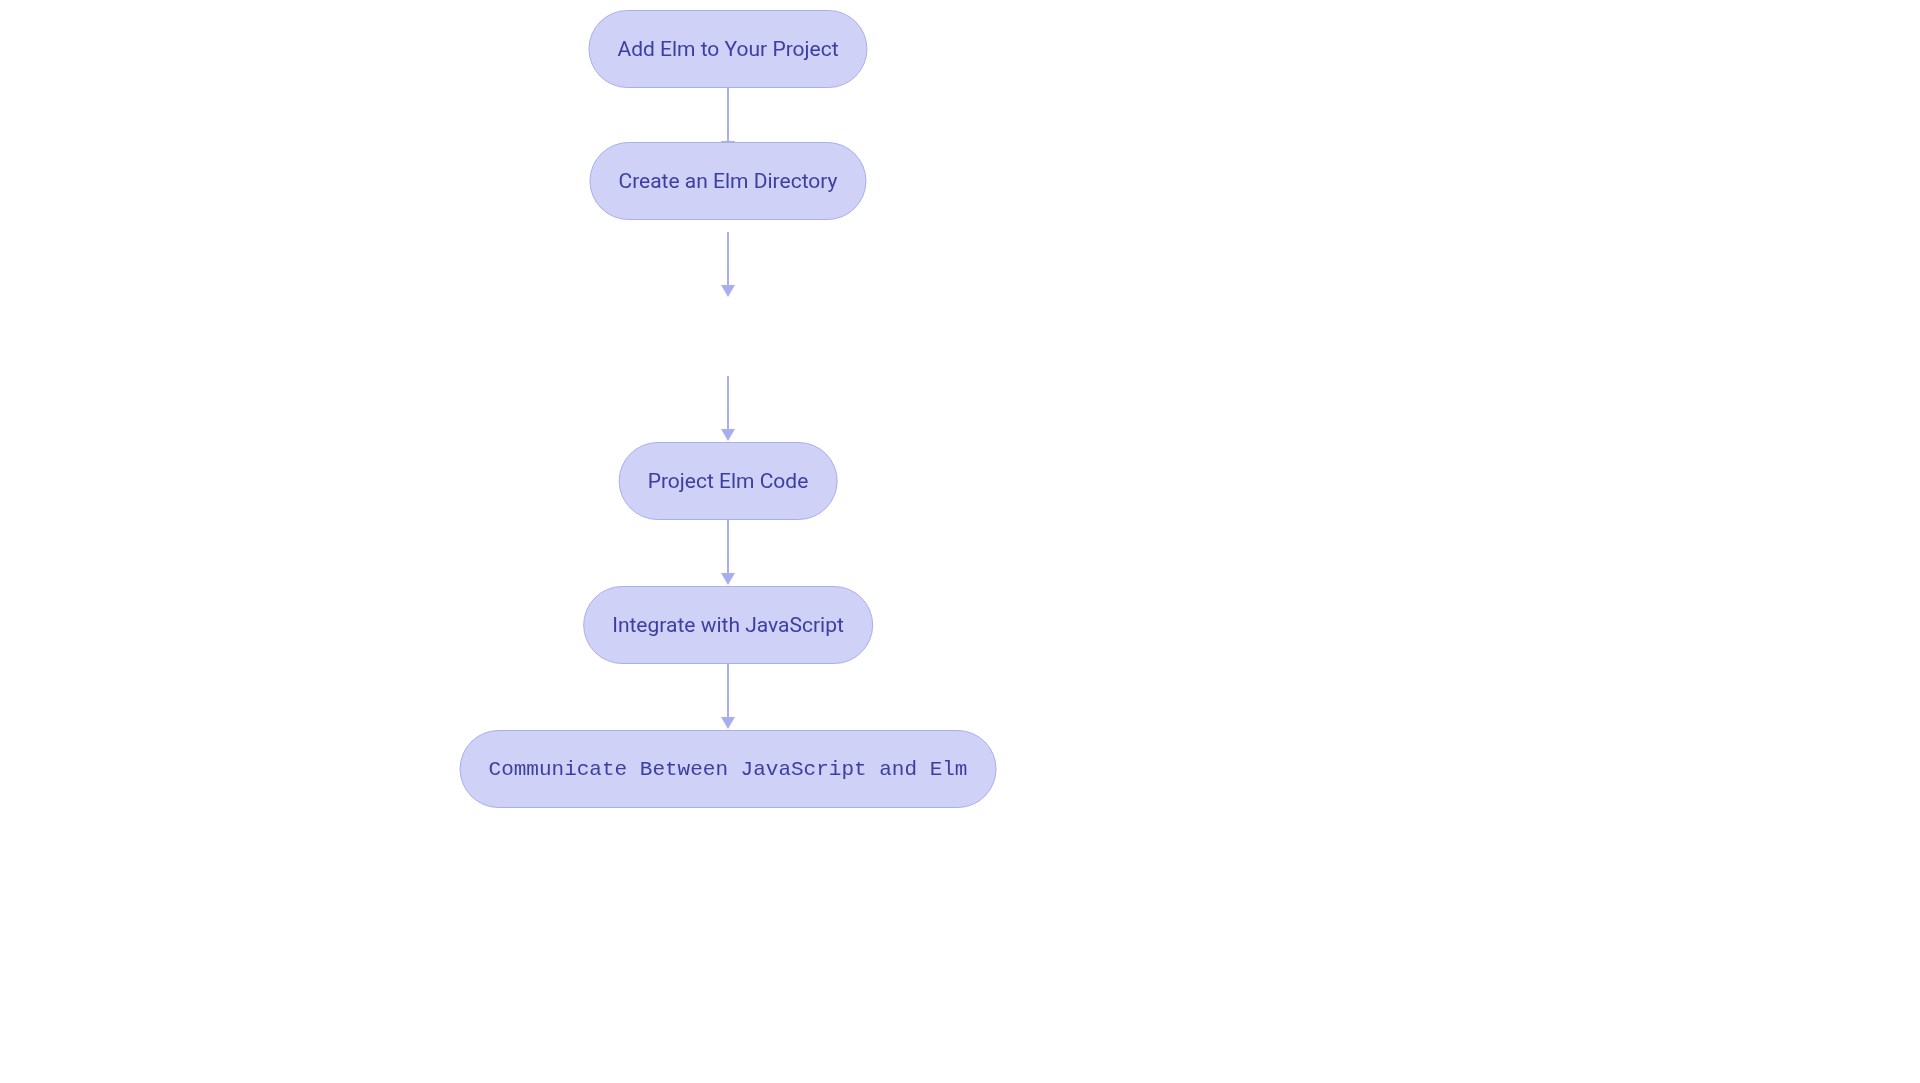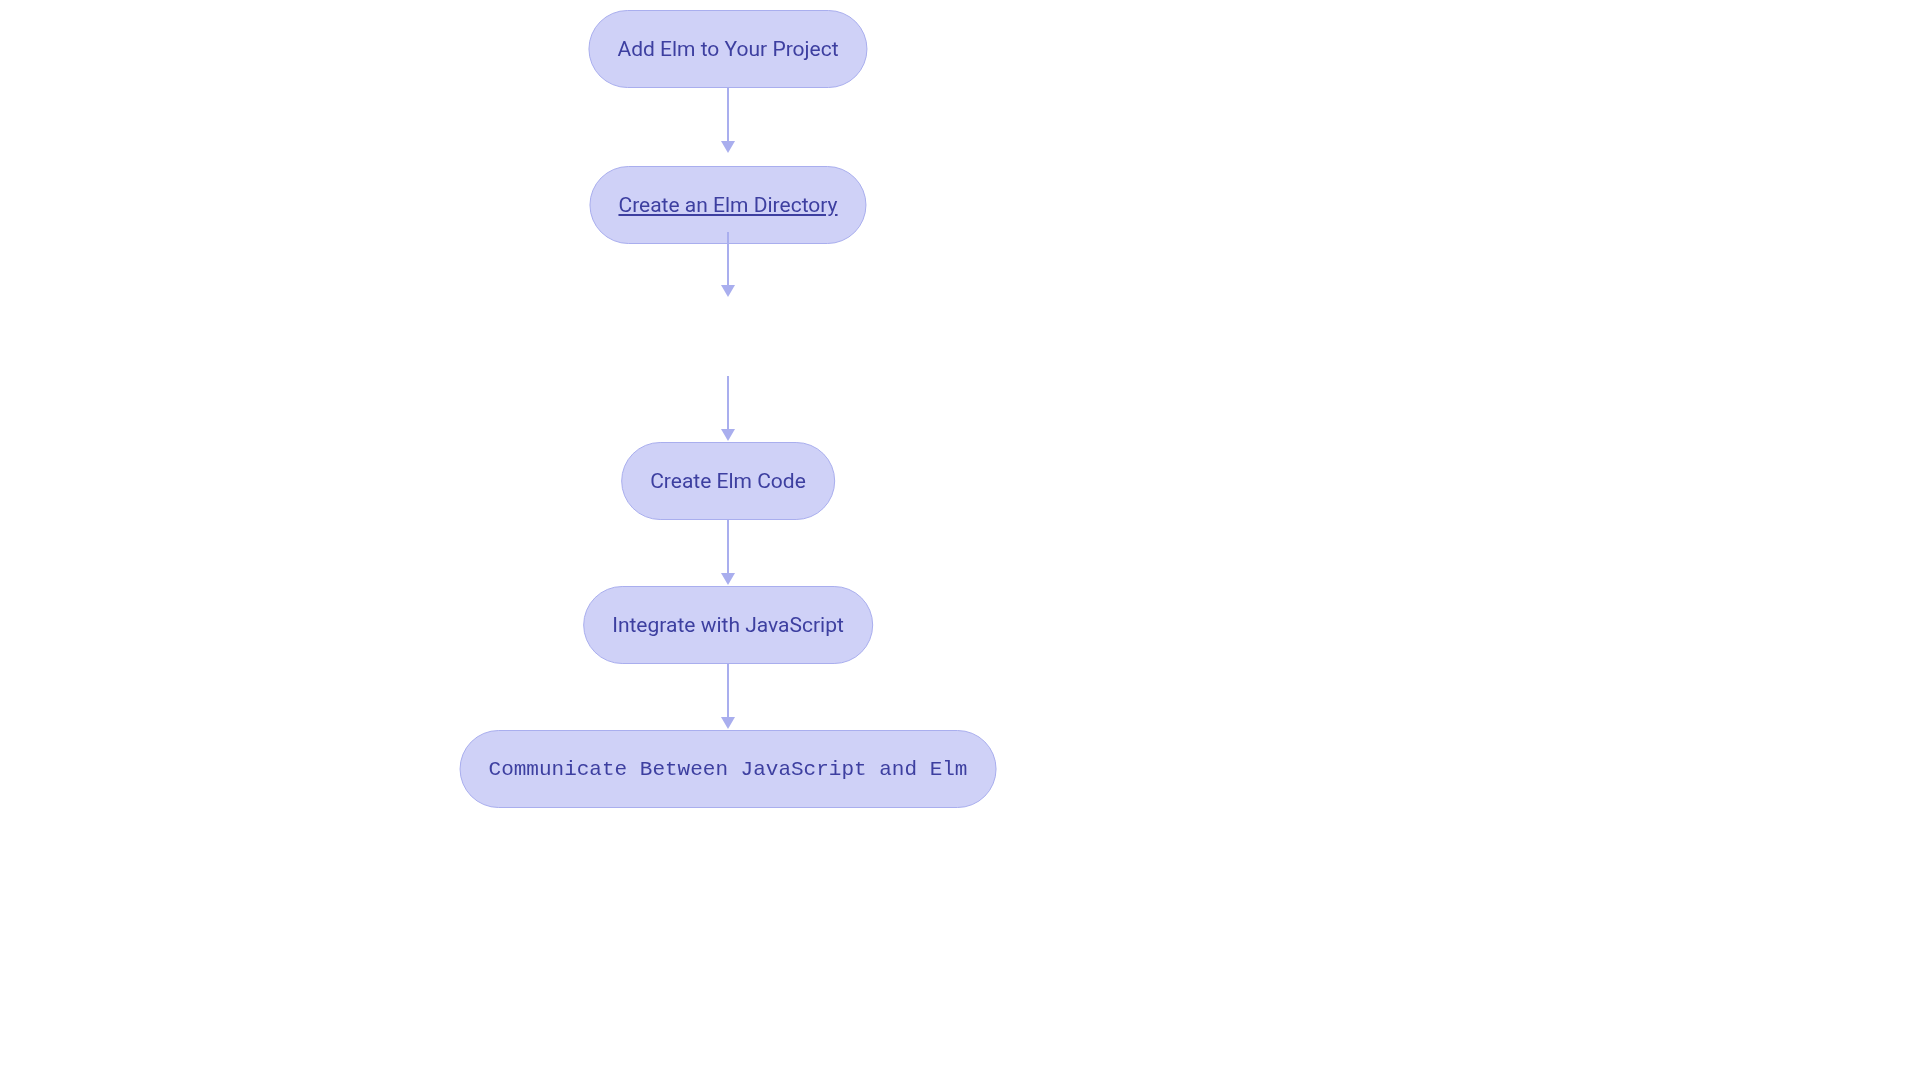--- a/index.html
+++ b/index.html
@@ -55,37 +55,37 @@
 
   <div class="node" style="left:728px; top:10px;">
     <span>Add Elm to Your Project</span>
   </div>
 
   <div class="arrow" style="left:728px; top:88px;">
     <div class="arrow-line" style="height:54px;"></div>
     <div class="arrow-head"></div>
   </div>
 
-  <div class="node" style="left:728px; top:166px;text-decoration:underline;">
+  <div class="node" style="left:728px; top:142px;">
     <span>Create an Elm Directory</span>
   </div>
 
   <div class="arrow" style="left:728px; top:232px;">
     <div class="arrow-line" style="height:54px;"></div>
     <div class="arrow-head"></div>
   </div>
 
 
   <div class="arrow" style="left:728px; top:376px;">
     <div class="arrow-line" style="height:54px;"></div>
     <div class="arrow-head"></div>
   </div>
 
   <div class="node" style="left:728px; top:442px;">
-    <span>Create Elm Code</span>
+    <span>Project Elm Code</span>
   </div>
 
   <div class="arrow" style="left:728px; top:520px;">
     <div class="arrow-line" style="height:54px;"></div>
     <div class="arrow-head"></div>
   </div>
 
   <div class="node" style="left:728px; top:586px;align-items:center;">
     <span>Integrate with JavaScript</span>
   </div>

